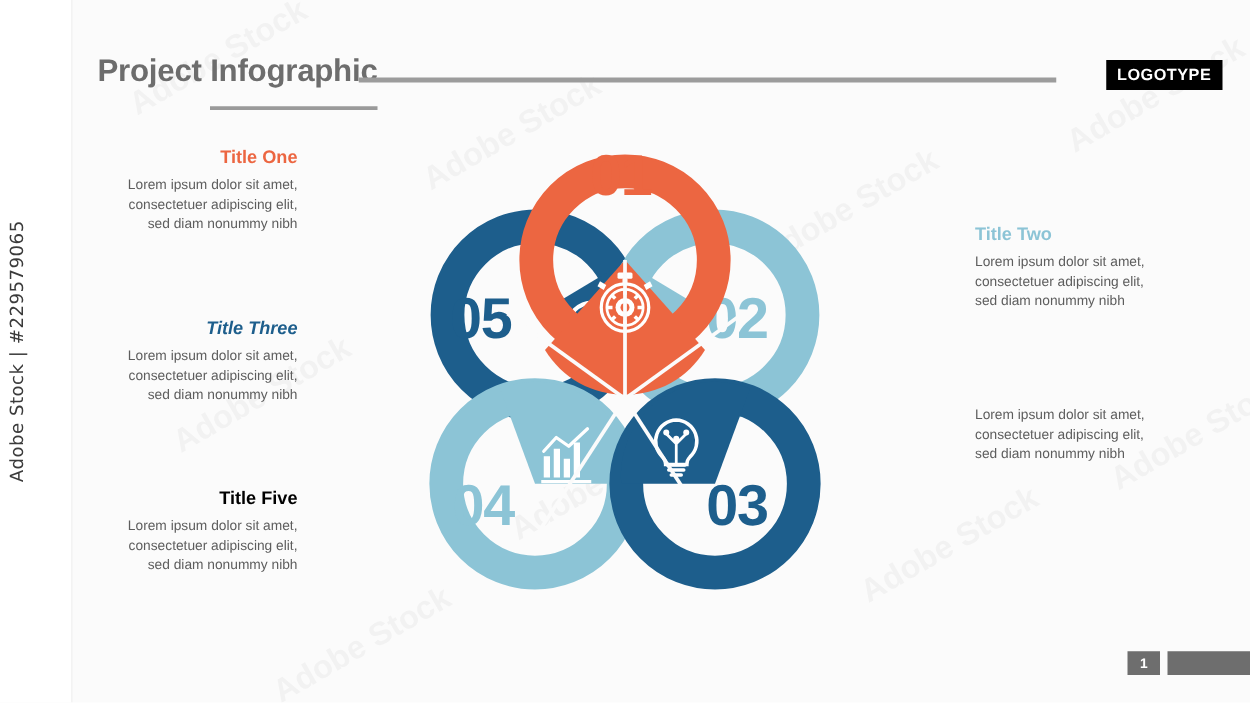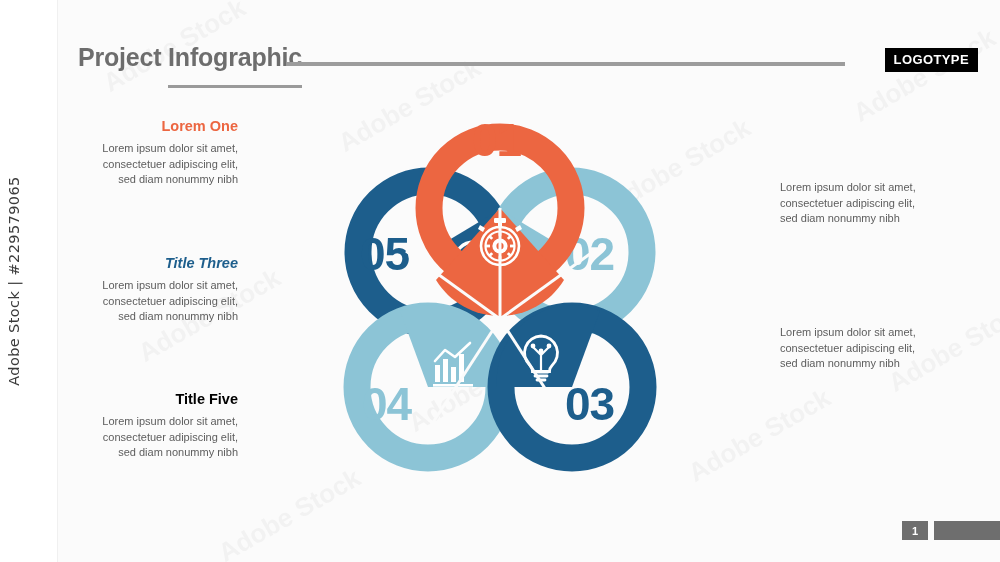--- a/index.html
+++ b/index.html
@@ -143,41 +143,42 @@
   <div class="wm-left"></div>
   <div class="wm-left-text">Adobe Stock | #229579065</div>
 
   <div class="header-title">
     <span>Project </span><span class="u">Infographic</span>
   </div>
   <div class="header-rule"></div>
   <div class="logotype">LOGOTYPE</div>
 
   <div class="block left" style="left:52px; top:118px;">
-    <div class="b-title" style="color: rgb(236, 102, 65);">Lorem One</div>
+    <div class="b-title" style="color: rgb(236, 102, 65);">Title One</div>
     <div class="b-body" style="white-space:pre-line;">Lorem ipsum dolor sit amet,
 consectetuer adipiscing elit,
 sed diam nonummy nibh</div>
   </div>
 
   <div class="block left" style="left:52px; top:255px;">
     <div class="b-title" style="color: rgb(29, 94, 140); font-style: italic;">Title Three</div>
     <div class="b-body" style="white-space:pre-line;">Lorem ipsum dolor sit amet,
 consectetuer adipiscing elit,
 sed diam nonummy nibh</div>
   </div>
 
   <div class="block left" style="left:52px; top:391px;">
     <div class="b-title" style="color: #000000;">Title Five</div>
     <div class="b-body" style="white-space:pre-line;">Lorem ipsum dolor sit amet,
 consectetuer adipiscing elit,
 sed diam nonummy nibh</div>
   </div>
 
   <div class="block right" style="left:780px; top:180px;">
+    <div class="b-title" style="color: rgb(140, 196, 214);">Title Two</div>
     <div class="b-body" style="white-space:pre-line;">Lorem ipsum dolor sit amet,
 consectetuer adipiscing elit,
 sed diam nonummy nibh</div>
   </div>
 
   <div class="block right" style="left:780px; top:325px;">
     <div class="b-body" style="white-space:pre-line;">Lorem ipsum dolor sit amet,
 consectetuer adipiscing elit,
 sed diam nonummy nibh</div>
   </div>

